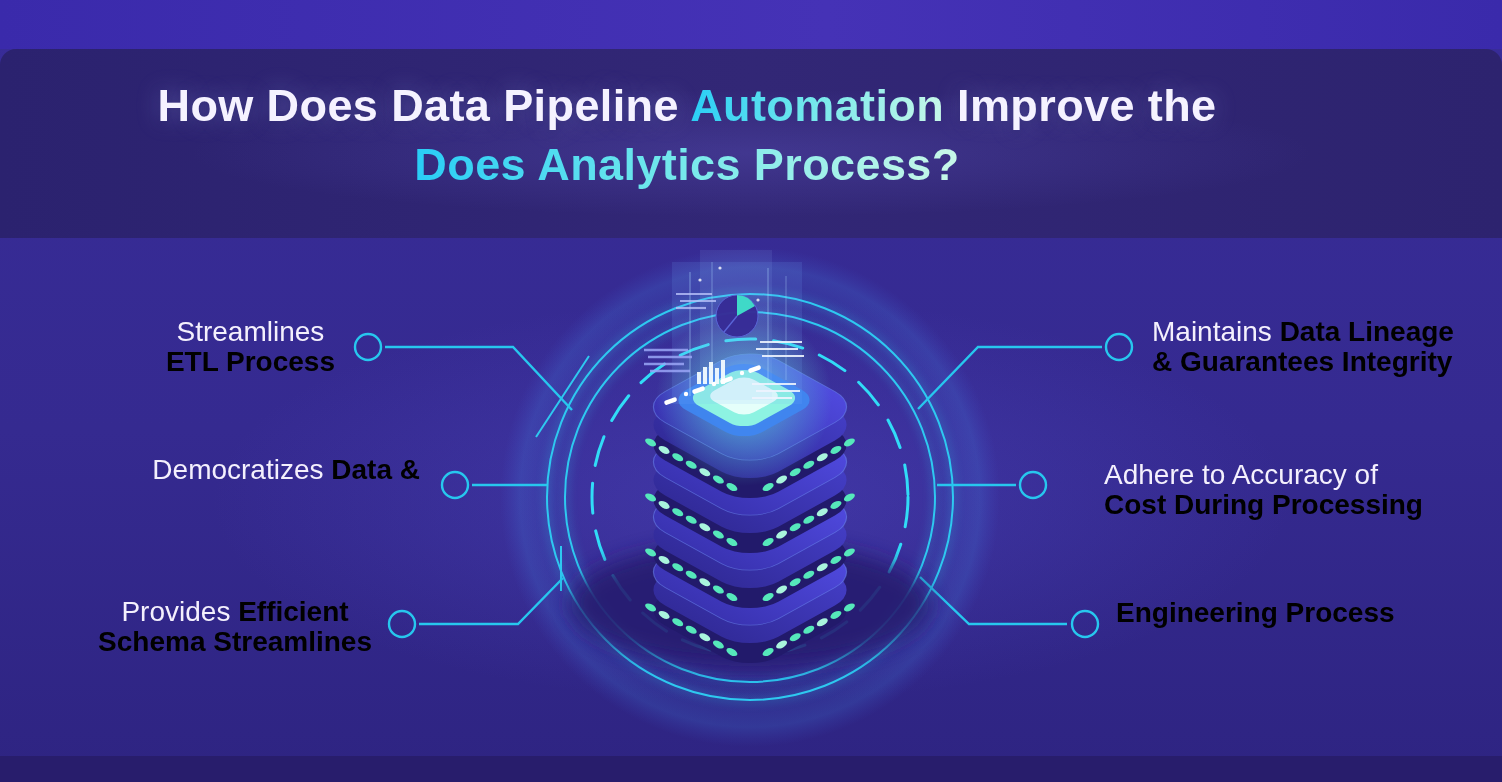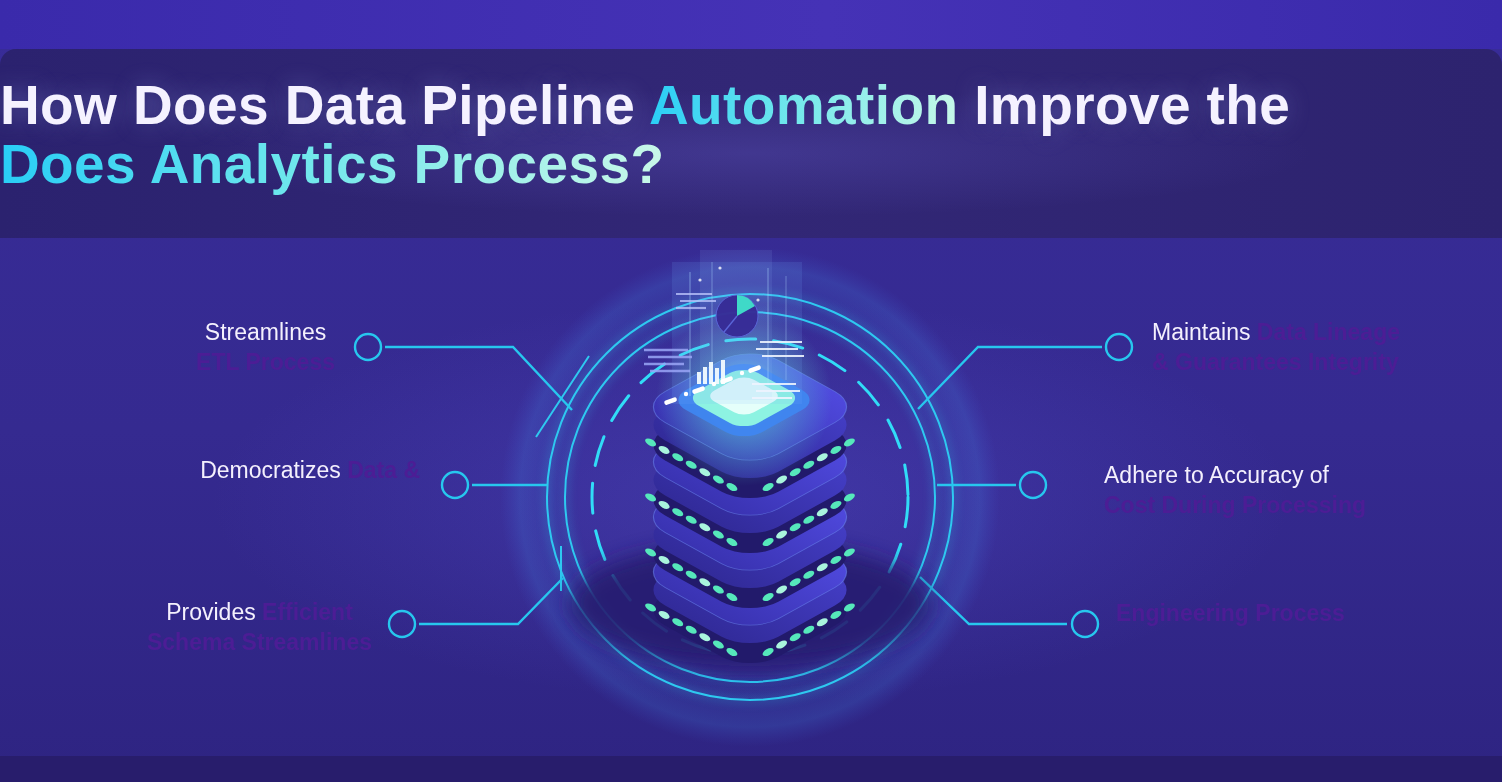--- a/index.html
+++ b/index.html
@@ -12,30 +12,30 @@
   }
   .top-strip{position:absolute;left:0;top:0;width:1502px;height:49px;
     background:linear-gradient(90deg,#3a2aab,#4532b6 55%,#3a2aab);}
   .bottom-strip{position:absolute;left:0;top:756px;width:1502px;height:26px;
     background:#281d6c;}
   .title-band{position:absolute;left:0;top:49px;width:1502px;height:189px;
     border-radius:16px 16px 0 0;
     background:
       radial-gradient(closest-side at 50% 55%, rgba(120,112,235,.22), rgba(120,112,235,0) 75%),
       linear-gradient(90deg,#2b226f 0%,#322776 50%,#2d236f 100%);}
-  .title{position:absolute;left:0;top:76px;width:1374px;
-    font-size:55px;font-weight:700;line-height:59px;letter-spacing:.4px;color:#f5f2ff;
+  .title{position:absolute;left:0;top:76px;width:1374px;text-align:center;
+    font-size:45px;font-weight:700;line-height:59px;letter-spacing:.4px;color:#f5f2ff;
     text-shadow:0 0 22px rgba(170,180,255,.38),0 2px 10px rgba(25,18,90,.55);}
   .grad{
     background:linear-gradient(95deg,#28cdf6 0%,#6fe7ec 45%,#c9f8e8 100%);
     -webkit-background-clip:text;background-clip:text;color:transparent;
     text-shadow:none;}
   .scene{position:absolute;left:0;top:0;width:1502px;height:782px;}
-  .label{position:absolute;font-size:23px;line-height:30px;color:#f4f0fd;}
-  .label .hi{color:#4c1d95;font-weight:700;}
+  .label{position:absolute;font-size:28px;line-height:30px;color:#f4f0fd;}
+  .label .hi{color:#000000;font-weight:700;}
   .label.right-side{text-align:left;}
   .label.left-side{text-align:center;}
   .lbl-tl{right:1167px;top:317px;}
   .lbl-ml{right:1082px;top:455px;}
   .lbl-bl{right:1130px;top:597px;}
   .lbl-tr{left:1152px;top:317px;}
   .lbl-mr{left:1104px;top:460px;}
   .lbl-br{left:1116px;top:598px;}
 </style>
 </head>

